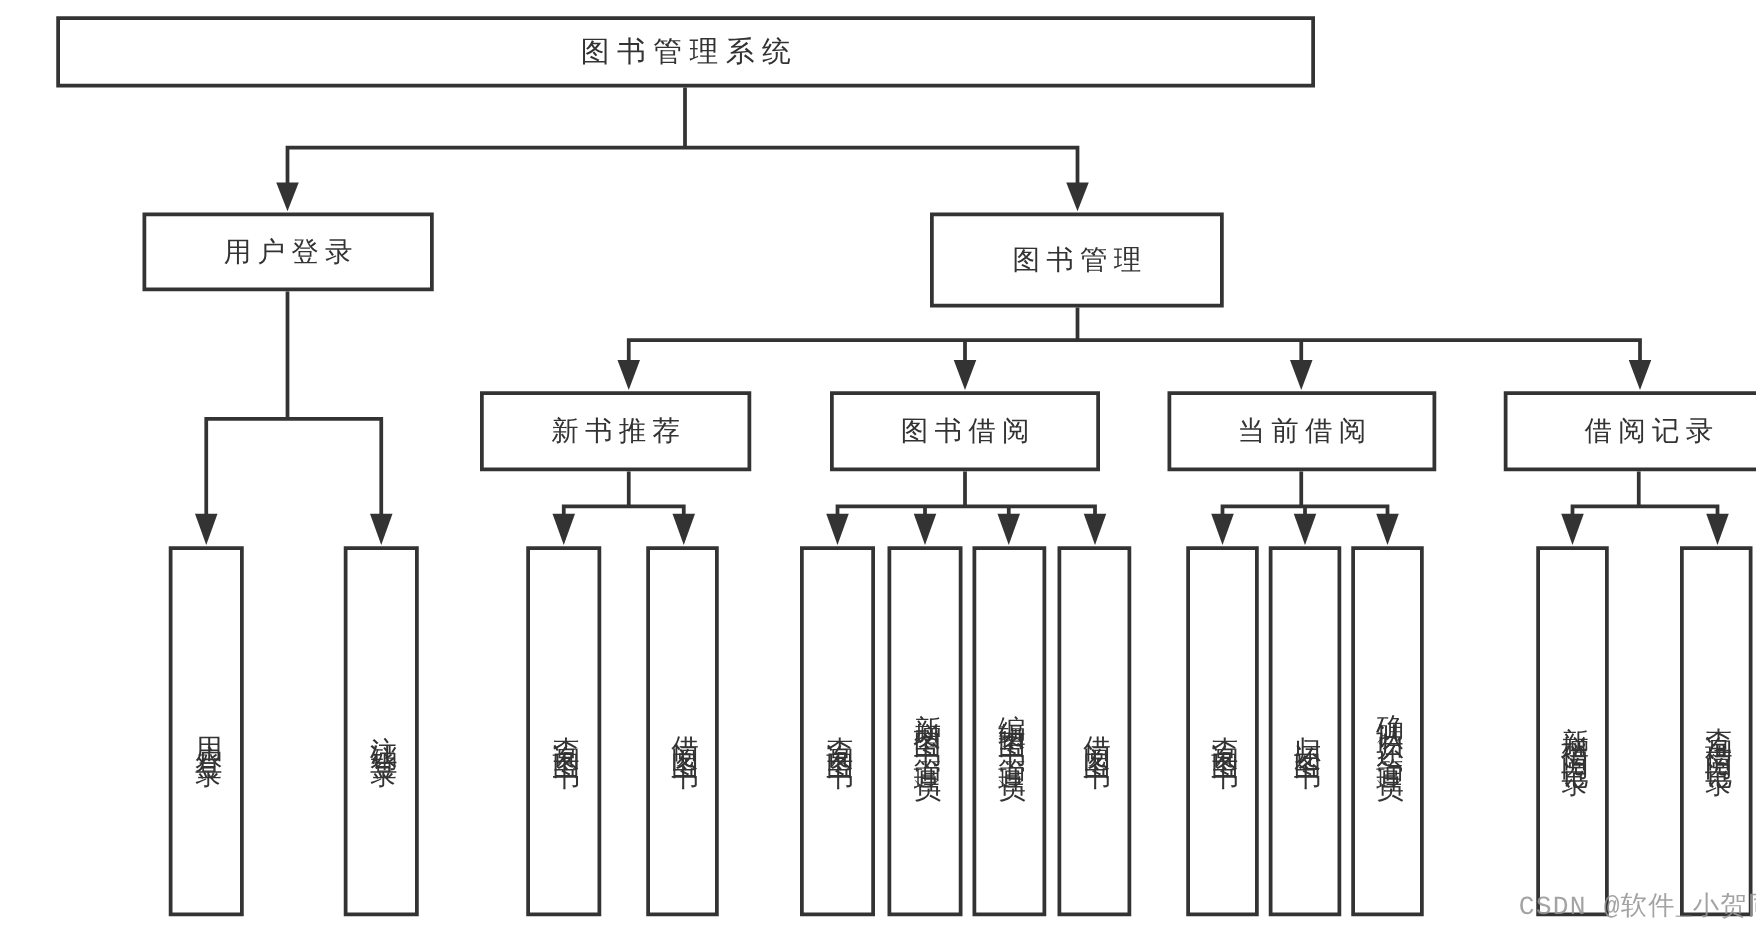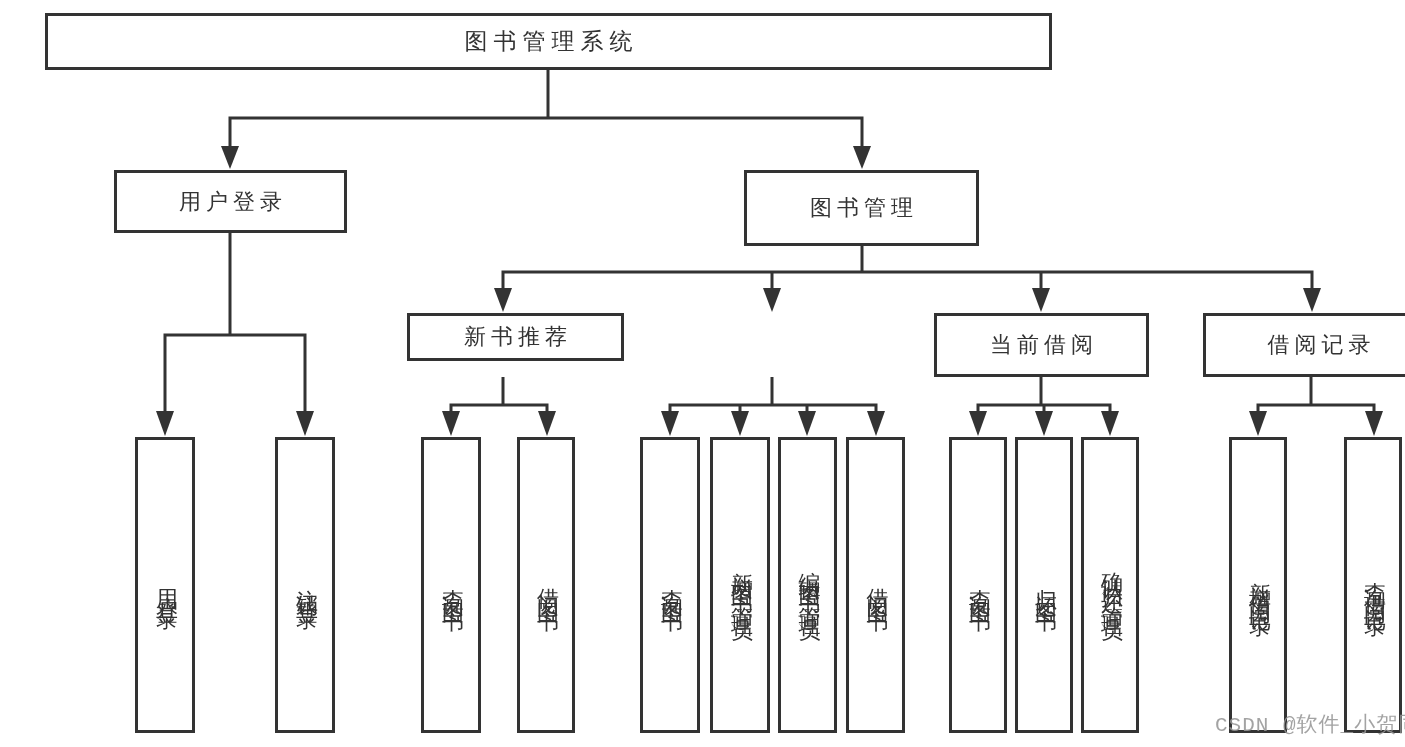--- a/index.html
+++ b/index.html
@@ -120,21 +120,22 @@
       <path d="M1217 411 L1235 411 L1226 436 Z"></path>
       <path d="M1333 411 L1351 411 L1342 436 Z"></path>
     </g>
   </svg>
 
   <div class="box hbox rootbox" style="left:13px; top:13px; width:1007px; height:57px;">图书管理系统</div>
 
   <div class="box hbox" style="left:82px; top:170px; width:233px; height:63px;">用户登录</div>
   <div class="box hbox" style="left:712px; top:170px; width:235px; height:76px;">图书管理</div>
 
-  <div class="box hbox" style="left:375px; top:313px; width:217px; height:48px;">新书推荐</div>
+  <div class="box hbox" style="left:352px; top:313px; width:217px; height:64px;">新书推荐</div>
+  <div class="box hbox" style="left:632px; top:313px; width:216px; height:64px;">图书借阅</div>
   <div class="box hbox" style="left:902px; top:313px; width:215px; height:64px;">当前借阅</div>
   <div class="box hbox" style="left:1171px; top:313px; width:216px; height:64px;padding-left:16px;">借阅记录</div>
 
   <div class="box vbox" style="left:103px; top:437px; width:60px; height:296px;">用户登录</div>
   <div class="box vbox" style="left:243px; top:437px; width:60px; height:296px;">注销登录</div>
 
   <div class="box vbox" style="left:389px; top:437px; width:60px; height:296px;">查询图书</div>
   <div class="box vbox" style="left:485px; top:437px; width:58px; height:296px;">借阅图书</div>
 
   <div class="box vbox" style="left:608px; top:437px; width:60px; height:296px;">查询图书</div>

